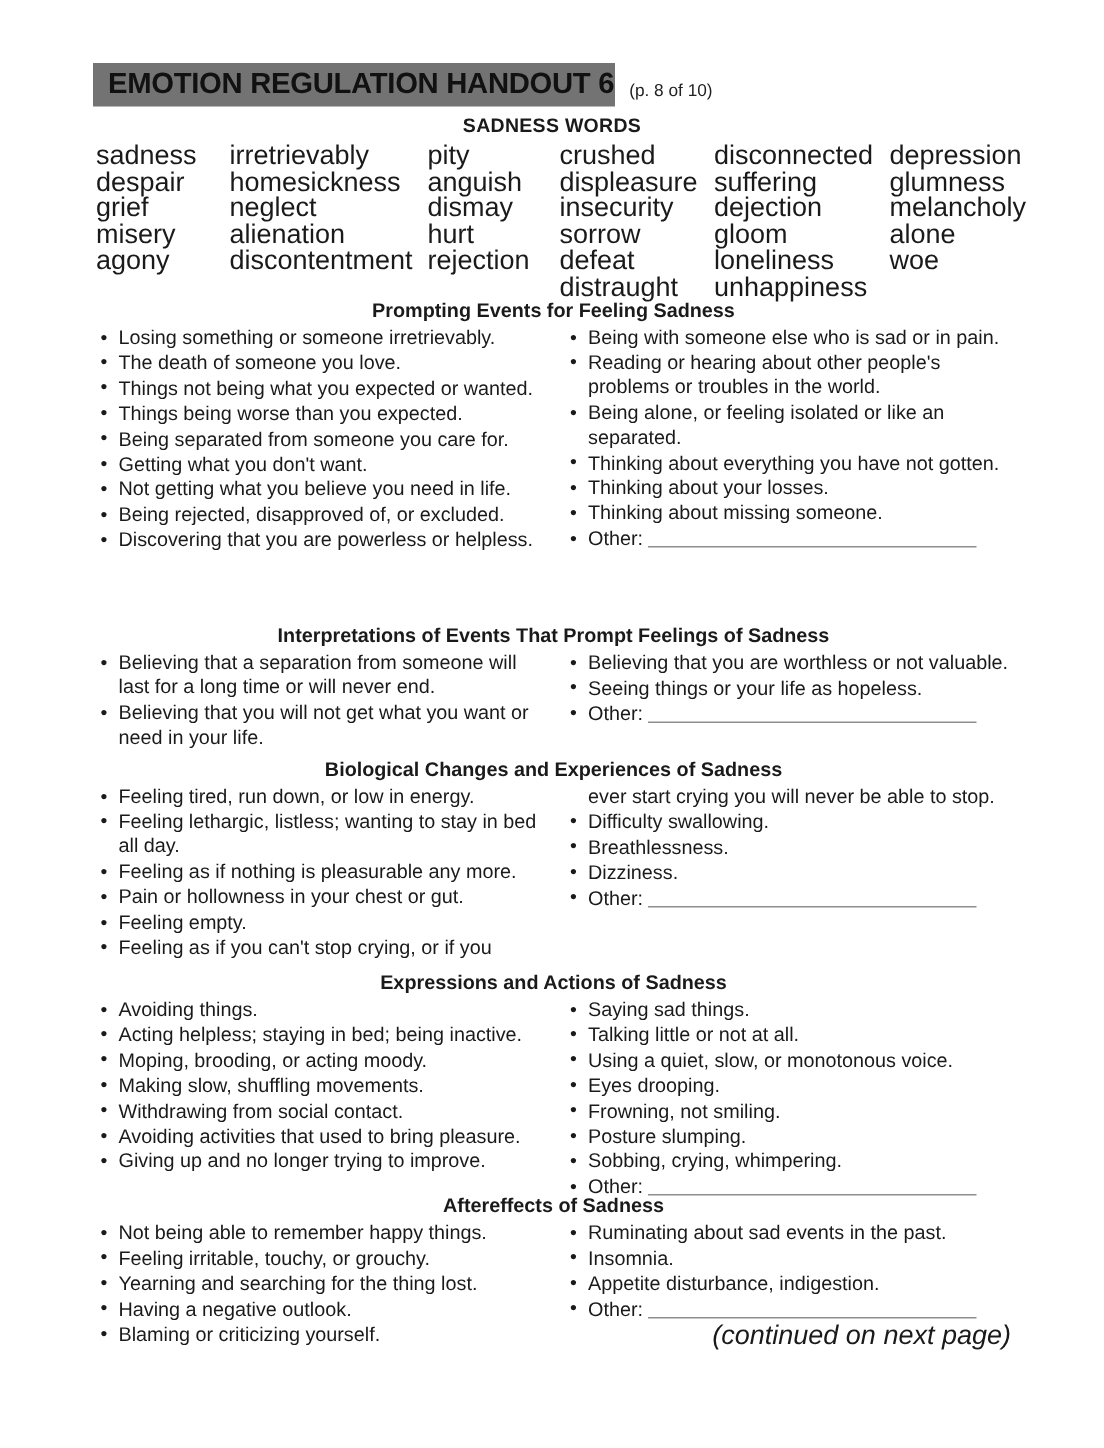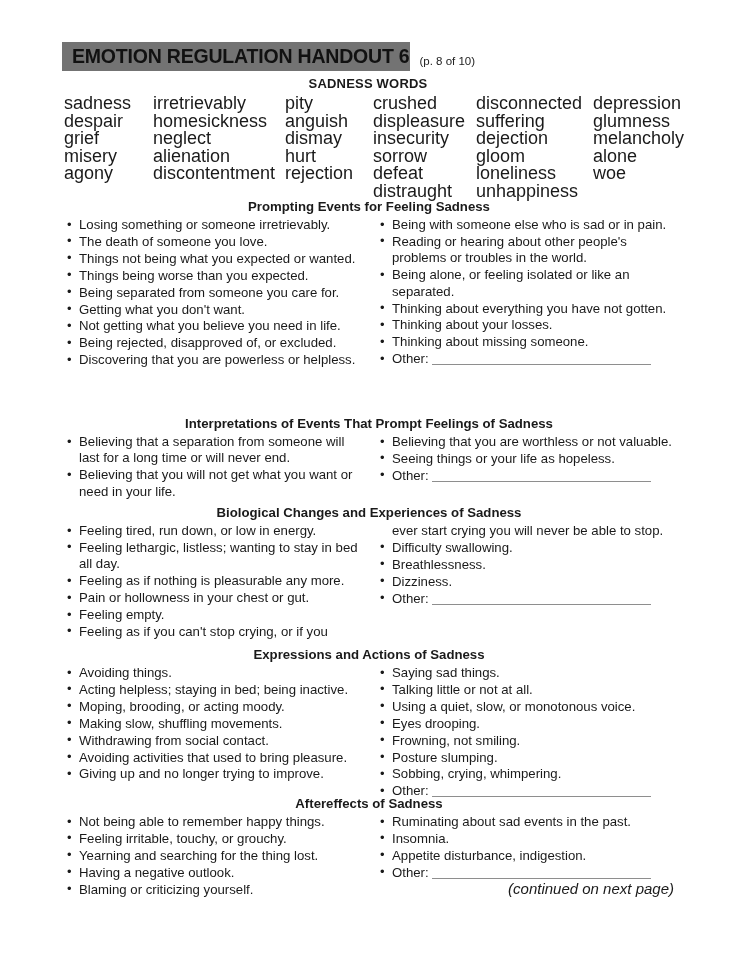--- a/index.html
+++ b/index.html
@@ -140,21 +140,21 @@
     height: 13px;
     vertical-align: -2px;
     margin-left: 3px;
   }
   li.other-item { white-space: nowrap; }
 
   .continued {
     position: absolute;
     right: 62px;
     top: 880px;
-    font-size: 15px;
+    font-size: 18px;
     font-style: italic;
   }
 </style>
 </head>
 <body>
 
 <div class="page">
 
   <div class="header-row">
     <span class="handout-title">EMOTION REGULATION HANDOUT 6</span>

